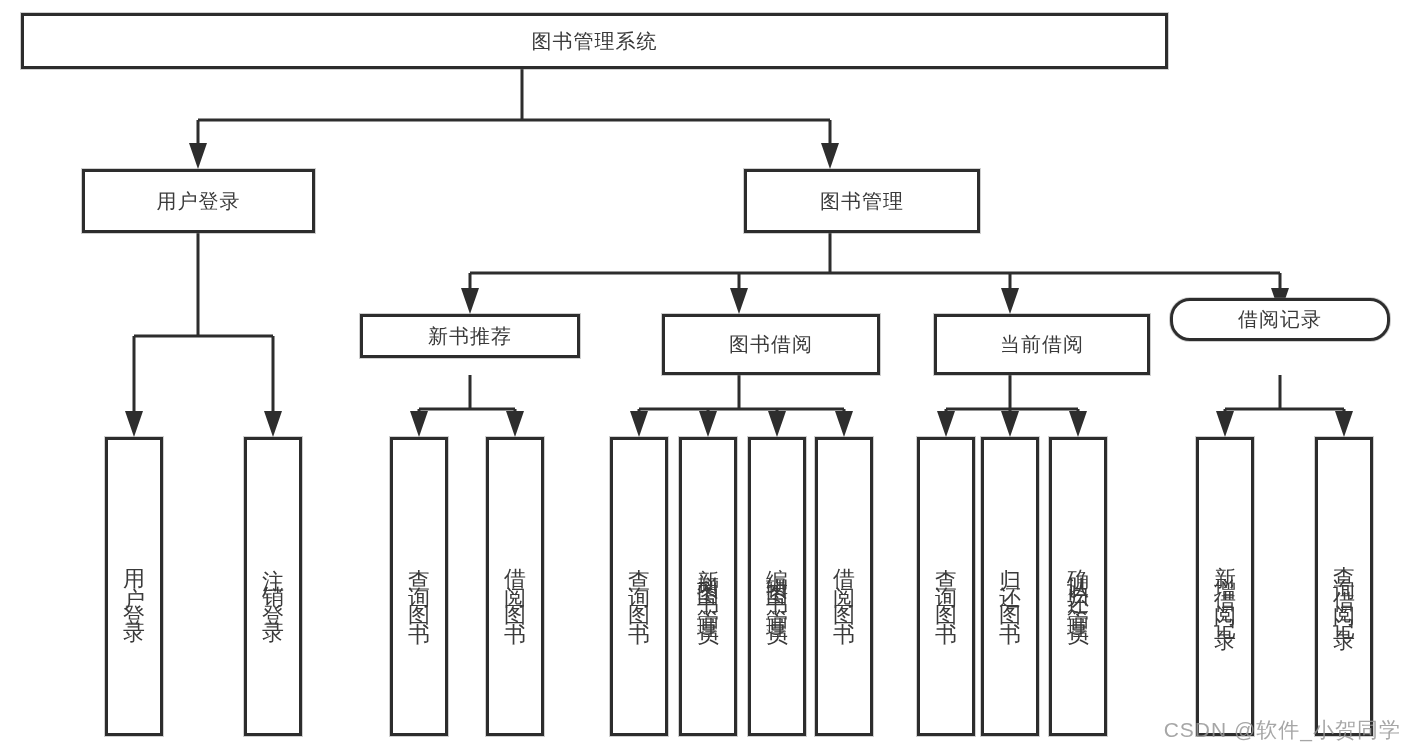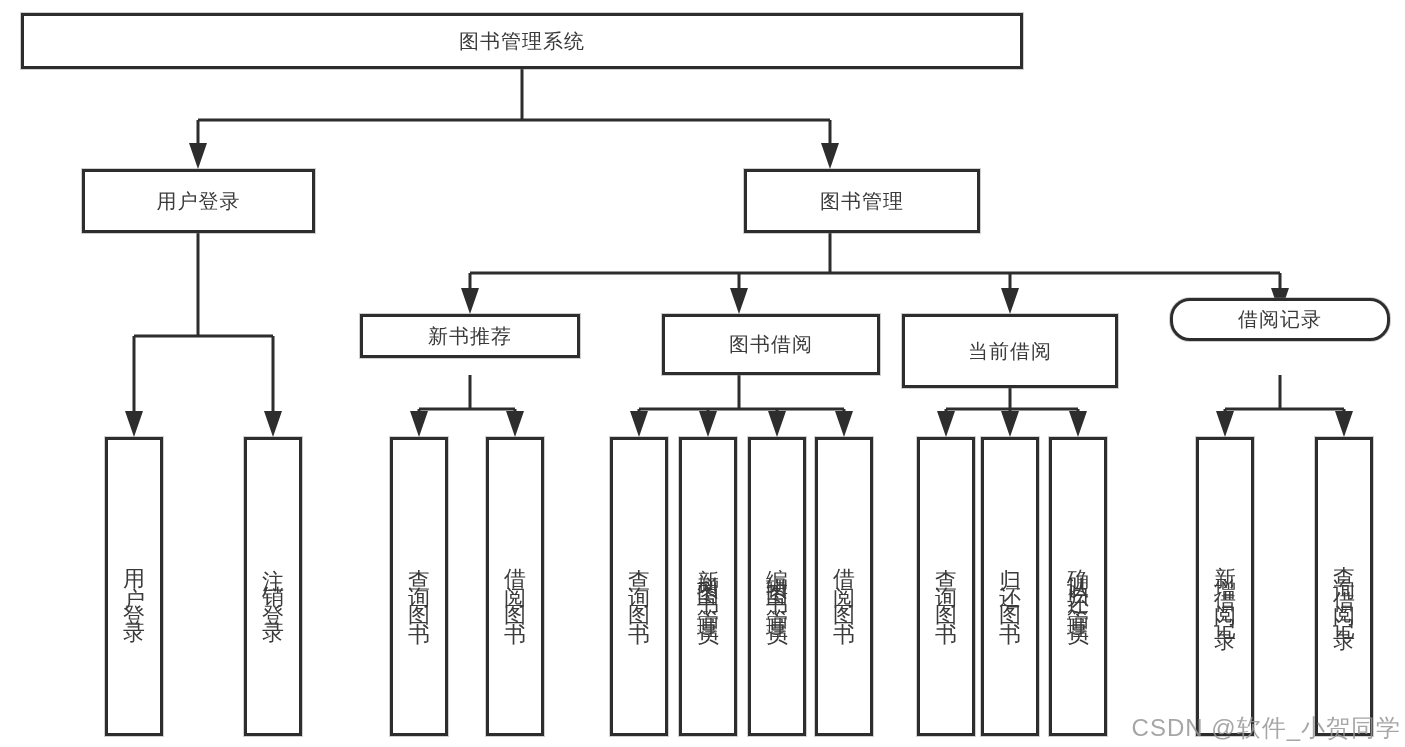--- a/index.html
+++ b/index.html
@@ -20,21 +20,21 @@
   .node.v { width:58px; top:437px; height:299px; }
   .vlabel {
     writing-mode:vertical-rl; text-orientation:mixed;
     font-size:22px; line-height:1.1; white-space:nowrap;
   }
   .sp4 { letter-spacing:18px; }
   .sp6 { letter-spacing:13px; }
   .sp9 { letter-spacing:8px;  }
   .watermark {
     position:absolute; right:4px; bottom:3px; z-index:5;
-    font-size:24px; color:rgba(150,150,150,.85); letter-spacing:1px;
+    font-size:21px; color:rgba(150,150,150,.85); letter-spacing:1px;
   }
 </style>
 </head>
 <body>
 
 <div class="stage">
 
   <svg class="wires" width="1405" height="747" viewBox="0 0 1405 747">
     <path fill="none" stroke="#2d2d2d" stroke-width="3" d="
       M522 69 V120
@@ -75,28 +75,28 @@
       <polygon points="768,411 786,411 777,437"></polygon>
       <polygon points="835,411 853,411 844,437"></polygon>
       <polygon points="937,411 955,411 946,437"></polygon>
       <polygon points="1001,411 1019,411 1010,437"></polygon>
       <polygon points="1069,411 1087,411 1078,437"></polygon>
       <polygon points="1216,411 1234,411 1225,437"></polygon>
       <polygon points="1335,411 1353,411 1344,437"></polygon>
     </g>
   </svg>
 
-  <div class="node h" style="left:21px; top:13px; width:1002px; height:56px;">图书管理系统</div>
+  <div class="node h" style="left:21px; top:13px; width:1147px; height:56px;">图书管理系统</div>
 
   <div class="node h" style="left:82px; top:169px; width:233px; height:64px;">用户登录</div>
   <div class="node h" style="left:744px; top:169px; width:236px; height:64px;">图书管理</div>
 
   <div class="node h" style="left:360px; top:314px; width:220px; height:44px;">新书推荐</div>
   <div class="node h" style="left:662px; top:314px; width:218px; height:61px;">图书借阅</div>
-  <div class="node h" style="left:902px; top:314px; width:216px; height:74px;">当前借阅</div>
+  <div class="node h" style="left:934px; top:314px; width:216px; height:61px;">当前借阅</div>
   <div class="node h" style="left:1170px; top:298px; width:220px; height:43px;border-radius:20px;">借阅记录</div>
 
   <div class="node v" style="left:105px;">
     <span class="vlabel sp4">用户登录</span>
   </div>
   <div class="node v" style="left:244px;">
     <span class="vlabel sp4">注销登录</span>
   </div>
 
   <div class="node v" style="left:390px;">

